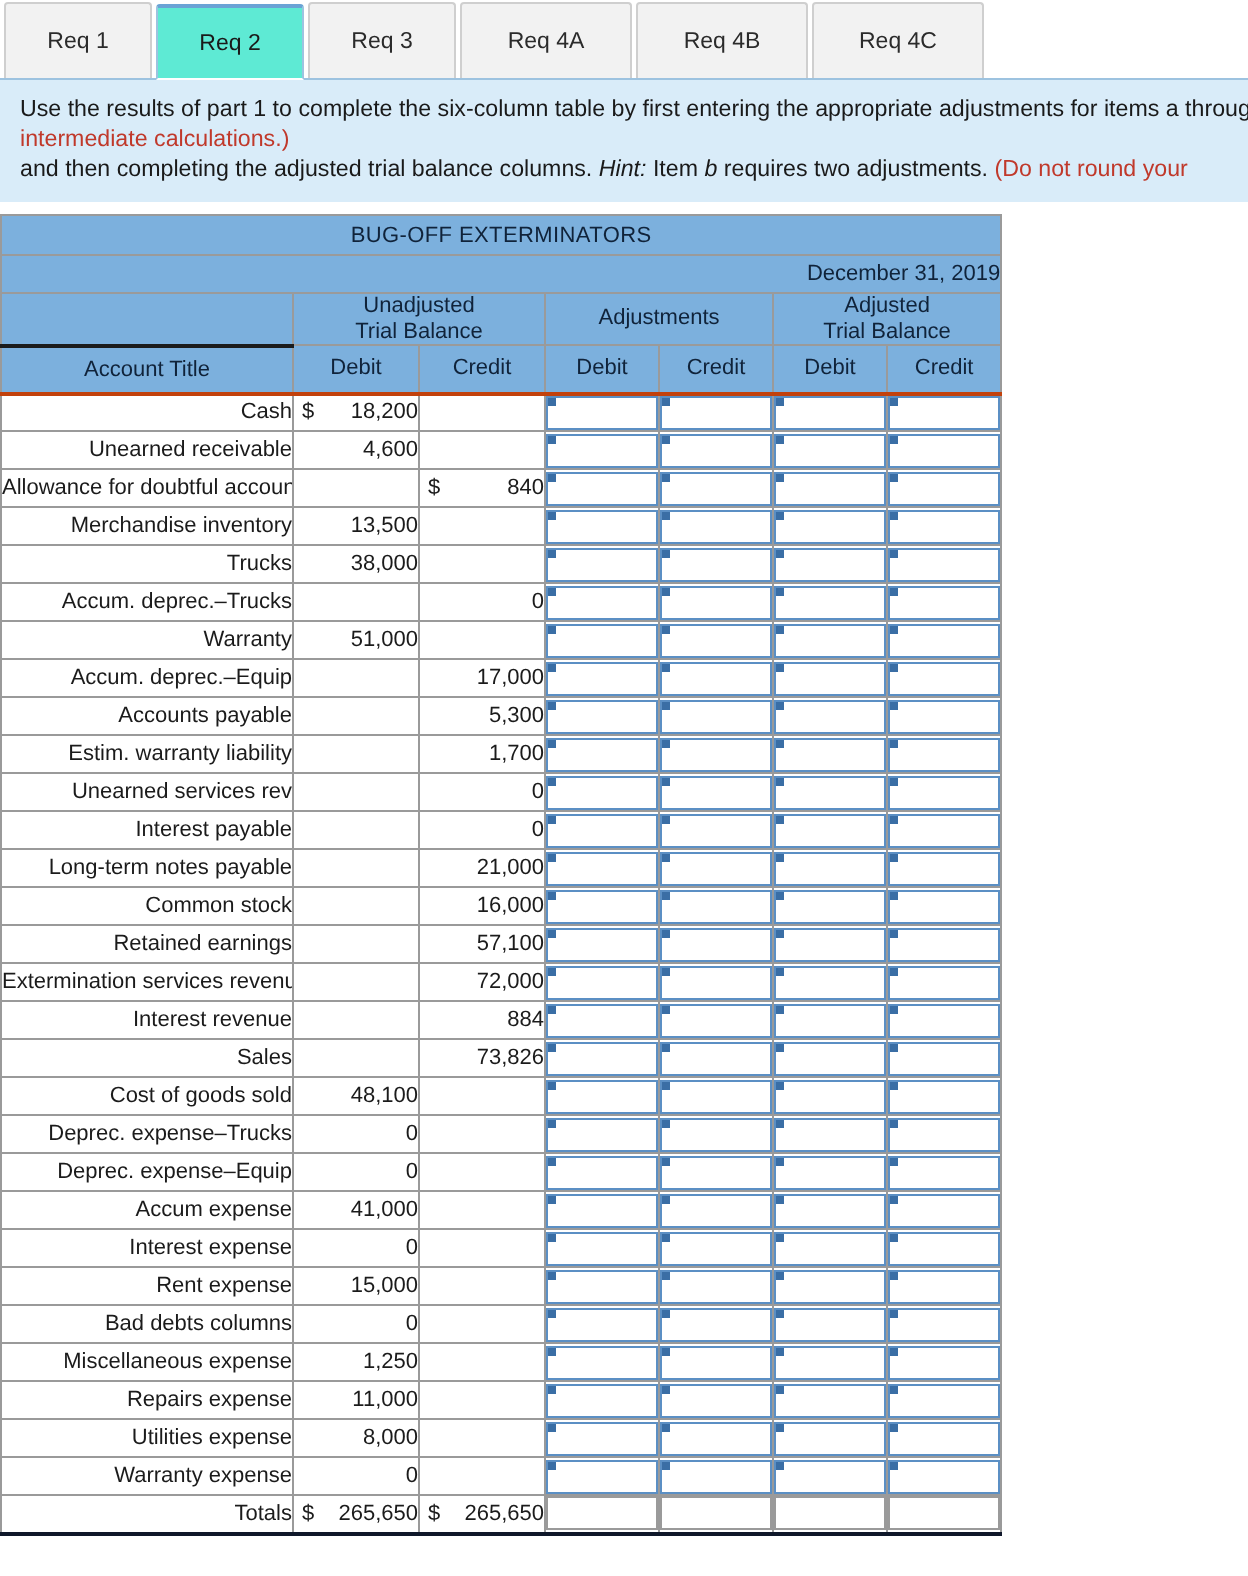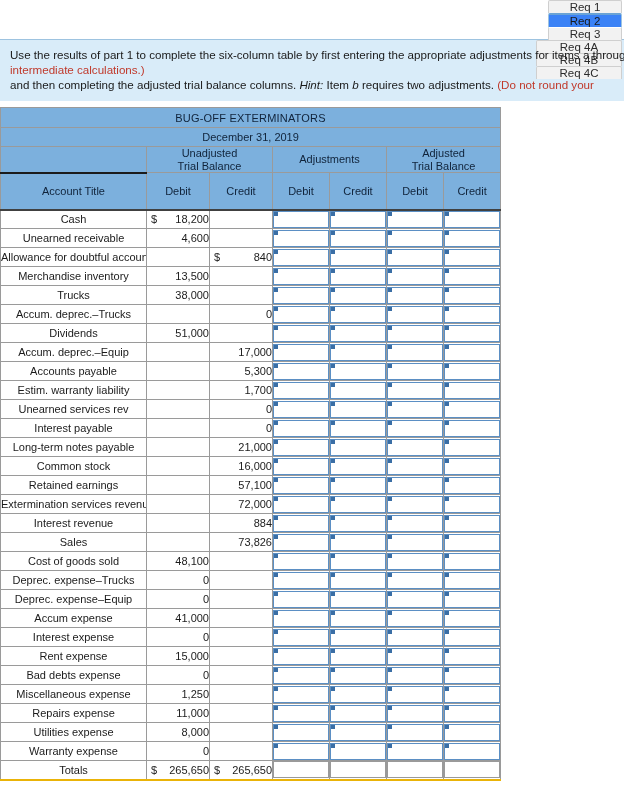--- a/index.html
+++ b/index.html
@@ -13,40 +13,39 @@
   #app { width: 624px; height: 788px; position: relative; overflow: hidden; }
 
   
   .tabbar {
     display: flex;
     height: 40px;
     align-items: flex-end;
     border-bottom: 1px solid #9dc3e0;
     padding-left: 2px;
     background: #ffffff;
-    flex-direction: column;
   }
   .tab {
     height: 38px;
     min-width: 74px;
     padding: 0 14px;
     display: flex; align-items: center; justify-content: center;
     font-size: 11.5px;
     color: #2b2b2b;
     background: #f2f2f2;
     border: 1px solid #cfcfcf;
     border-bottom: none;
     margin-right: 2px;
     border-radius: 2px 2px 0 0;
     cursor: pointer;
     white-space: nowrap;
   }
   .tab.wide { min-width: 86px; text-align: right; }
   .tab.active {
-    background: #3b82f6;
+    background: #5eead4;
     border: 1px solid #9dc3e0;
     border-top: 2px solid #6aa3d5;
     border-bottom: 1px solid #ffffff;
     position: relative;
     z-index: 3;
     margin-bottom: -1px;
     color: #1a1a1a;
   }
 
   
@@ -81,27 +80,27 @@
     font-weight: normal;
   }
   .hdr {
     background: #7cb0dd;
     color: #10233a;
     font-weight: bold;
     text-align: center;
     font-size: 11px;
   }
   .hdr.company { height: 20px; letter-spacing: .2px; margin-top: 24px; }
-  .hdr.date { height: 19px; }
+  .hdr.date { height: 19px; text-align: right; }
   .hdr.group { height: 26px; line-height: 12.5px; }
-  .hdr.colname { height: 37px; border-bottom: 2px solid #404040; }
+  .hdr.colname { height: 24px; border-bottom: 2px solid #c2410c; }
   .hdr.blank-left { border-bottom: 2px solid #1b1b1b; }
 
   .acct {
-    text-align: center;
+    text-align: right;
     padding-left: 3px;
     background: #ffffff;
     font-size: 11px;
     white-space: nowrap;
     overflow: hidden;
   }
   .num {
     text-align: right;
     padding-right: 4px;
     background: #ffffff;
@@ -123,21 +122,21 @@
     position: relative;
     cursor: text;
   }
   td.inp .box::before {
     content: "";
     position: absolute;
     top: 0px; left: 0px;
     width: 4px; height: 4px;
     background: #3a6ea5;
   }
-  tr.totals td { border-bottom: 2px solid #eab308; margin-left: 24px; }
+  tr.totals td { border-bottom: 2px solid #0f172a; margin-left: 24px; }
   tr.totals .acct { font-size: 11px; }
   tr.totals td.inp .box { border: 1px solid #9a9a9a; }
   tr.totals td.inp .box::before { display: none; }
 
   
   col.c-acct { width: 146px; }
   col.c-utd  { width: 63px; }
   col.c-utc  { width: 63px; }
   col.c-adjd { width: 57px; }
   col.c-adjc { width: 57px; }
@@ -323,21 +322,21 @@
               <div class="box"></div>
             </td>
             <td class="inp">
               <div class="box"></div>
             </td>
             <td class="inp">
               <div class="box"></div>
             </td>
           </tr>
           <tr>
-            <td class="acct">Dividends</td>
+            <td class="acct">Warranty</td>
             <td class="num"><span>51,000</span></td>
             <td class="num"><span></span></td>
             <td class="inp">
               <div class="box"></div>
             </td>
             <td class="inp">
               <div class="box"></div>
             </td>
             <td class="inp">
               <div class="box"></div>
@@ -629,21 +628,21 @@
               <div class="box"></div>
             </td>
             <td class="inp">
               <div class="box"></div>
             </td>
             <td class="inp">
               <div class="box"></div>
             </td>
           </tr>
           <tr>
-            <td class="acct">Bad debts expense</td>
+            <td class="acct">Bad debts columns</td>
             <td class="num"><span>0</span></td>
             <td class="num"><span></span></td>
             <td class="inp">
               <div class="box"></div>
             </td>
             <td class="inp">
               <div class="box"></div>
             </td>
             <td class="inp">
               <div class="box"></div>

